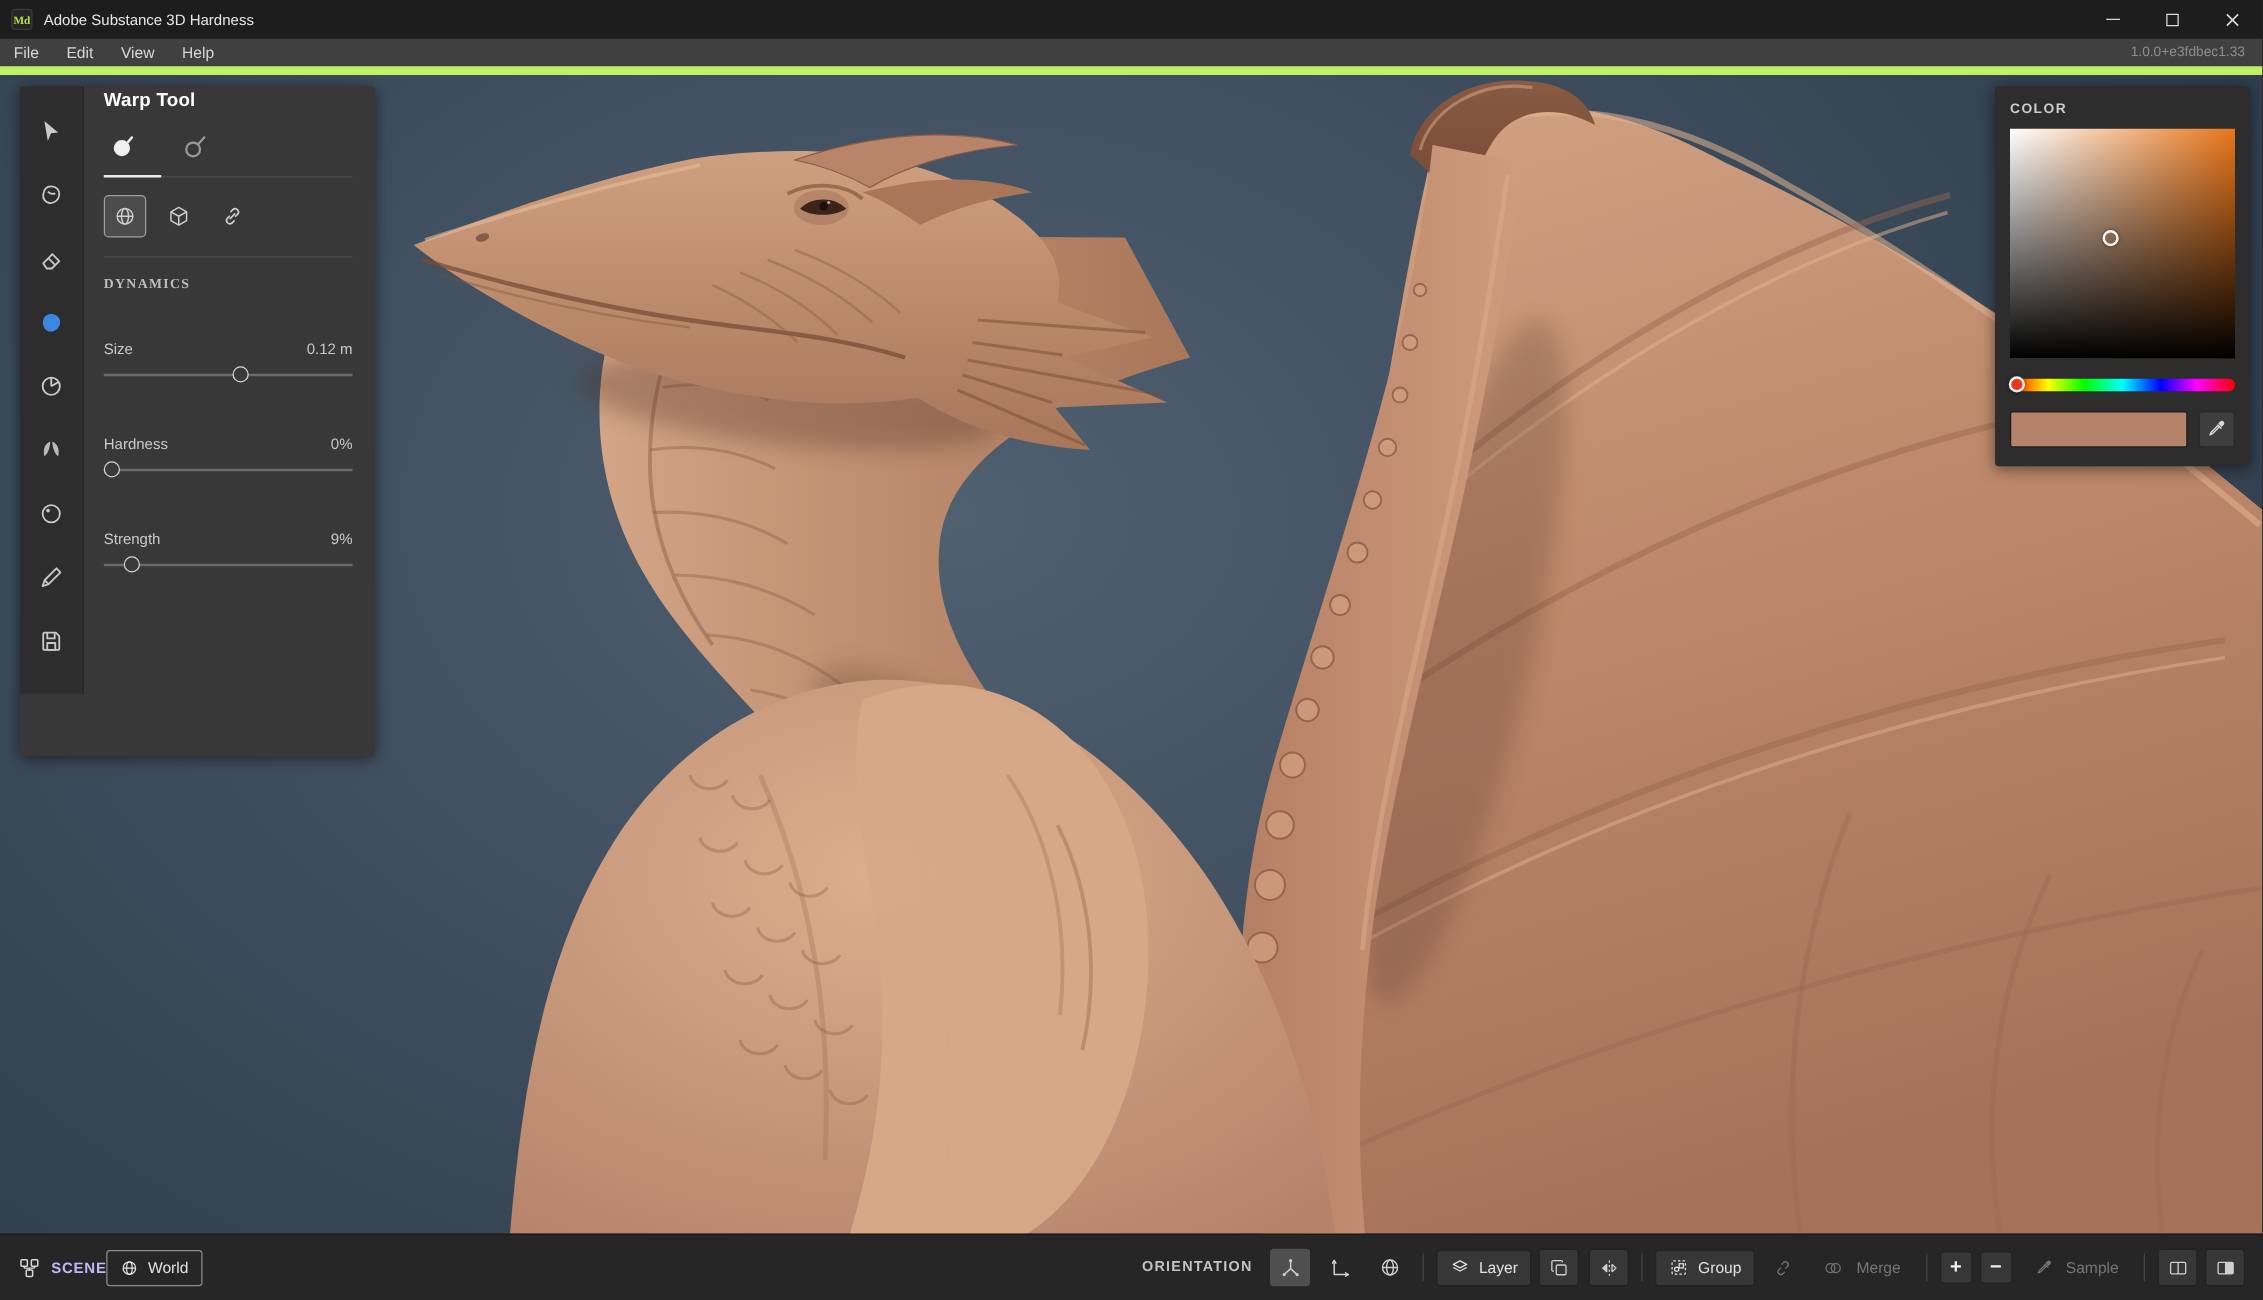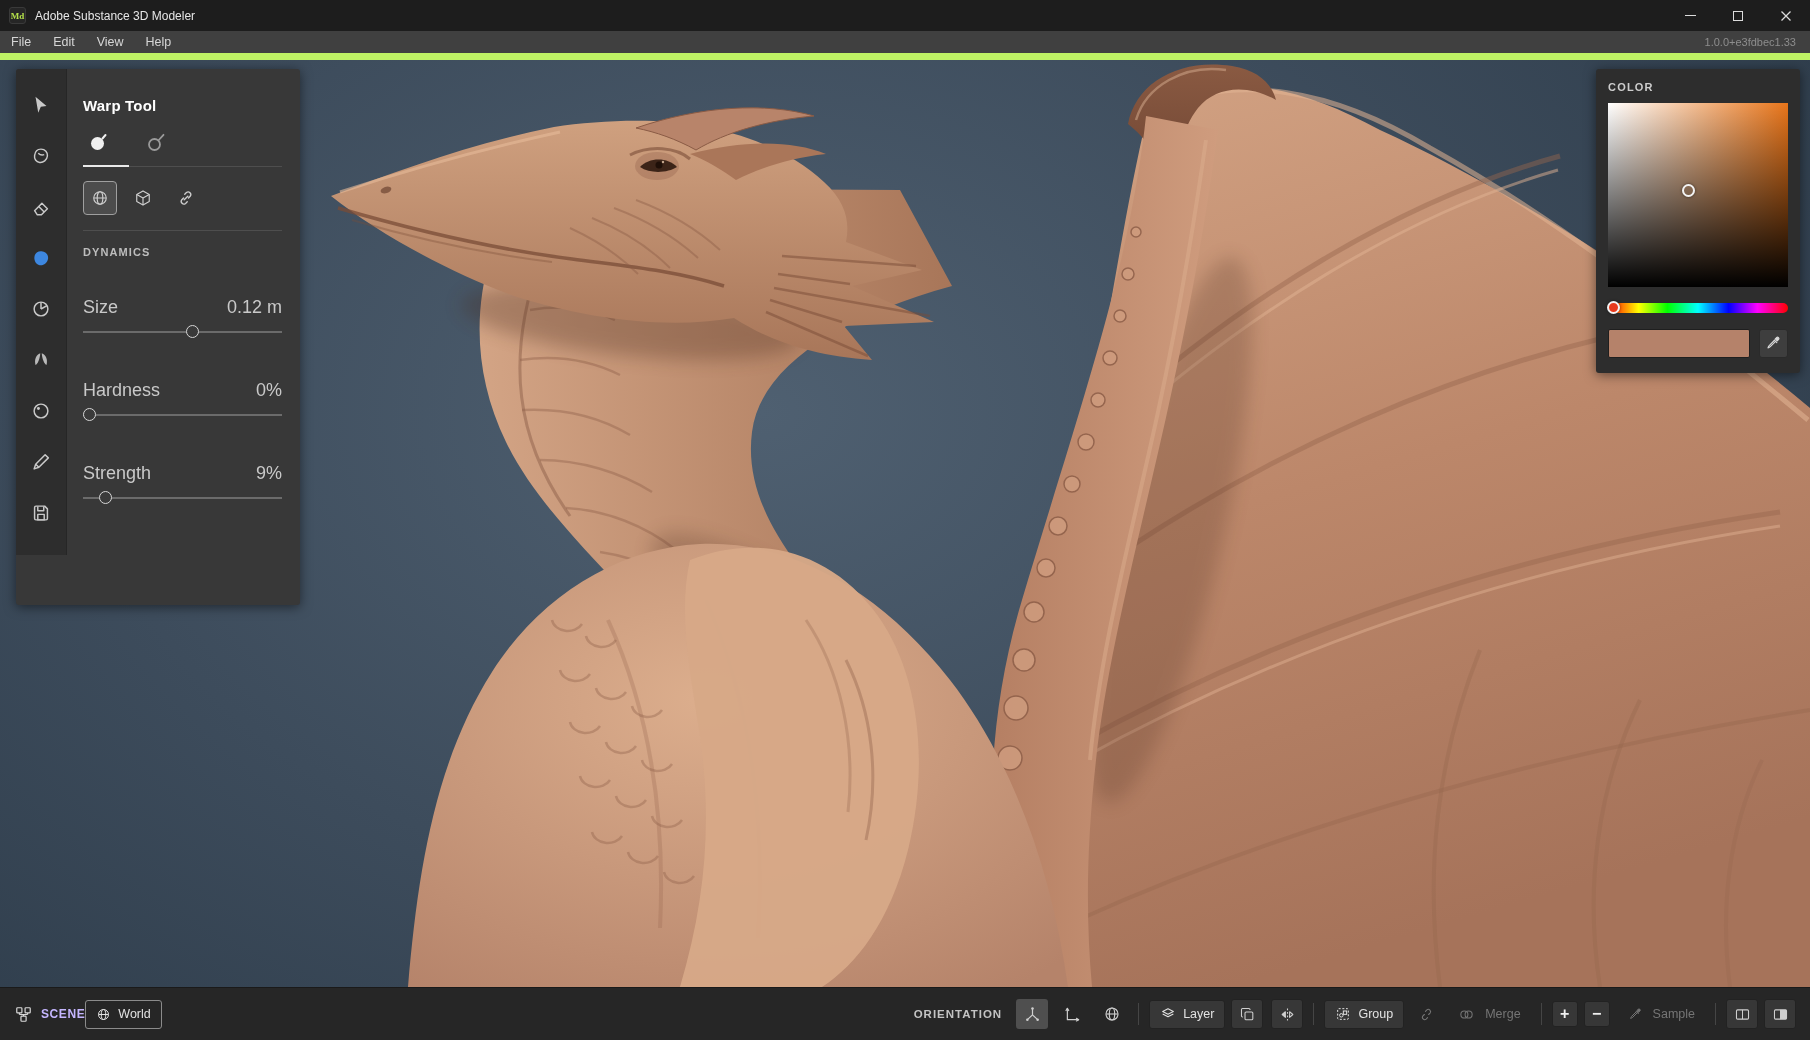--- a/index.html
+++ b/index.html
@@ -31,34 +31,34 @@
   .dragon{ position:absolute; inset:0; width:100%; height:100%; display:block; }
 
   
   .left-panel{ position:absolute; top:69px; left:16px; width:284px; height:536px;
     display:grid; grid-template-columns:51px 1fr; grid-template-rows:1fr 50px;
     background:#383838; border-radius:3px; box-shadow:0 2px 12px rgba(0,0,0,.5); overflow:hidden; z-index:20; }
   .tool-strip{ grid-row:1; grid-column:1; background:#2d2d2d; display:flex; flex-direction:column;
     align-items:center; padding-top:16px; gap:11px; border-right:1px solid #262626; }
   .tool-btn{ width:38px; height:40px; display:flex; align-items:center; justify-content:center; color:#c9c9c9; }
   .tool-btn.active{ color:#3d87e0; }
-  .panel-body{ grid-row:1; grid-column:2; padding:28px 18px 0 16px; }
+  .panel-body{ grid-row:1; grid-column:2; padding:3px 18px 0 16px; }
   .panel-title{ font-size:15px; font-weight:700; color:#fff; letter-spacing:.2px; }
   .brush-row{ margin-top:15px; display:flex; gap:28px; padding-bottom:11px;
     border-bottom:1px solid #4e4e4e; position:relative; }
   .brush-btn{ width:30px; height:26px; display:flex; align-items:center; justify-content:center; }
   .brush-btn.on{ color:#f0f0f0; } .brush-btn.off{ color:#9a9a9a; }
   .brush-active-bar{ position:absolute; left:0; bottom:-1px; width:46px; height:2px; background:#e9e9e9; }
   .mode-row{ margin-top:14px; display:flex; gap:9px; padding-bottom:15px; border-bottom:1px solid #4e4e4e; }
   .mode-btn{ width:34px; height:34px; border-radius:4px; display:flex; align-items:center;
     justify-content:center; color:#cfcfcf; }
   .mode-btn.selected{ background:#4c4c4c; border:1px solid #9f9f9f; }
-  .dyn-label{ margin-top:15px; font-size:11px; letter-spacing:1.1px; color:#bdbdbd; font-weight:700; }
+  .dyn-label{ margin-top:15px; font-size:11px; letter-spacing:1.1px; color:#bdbdbd; font-weight:700;font-family:Liberation Serif, serif; }
   .slider-group{ margin-top:13px; }
-  .slider-head{ display:flex; justify-content:space-between; font-size:18px; color:#c9c9c9;margin-top:39px; }
+  .slider-head{ display:flex; justify-content:space-between; font-size:12px; color:#c9c9c9;margin-top:39px; }
   .slider{ position:relative; height:17px; margin-top:6px; }
   .slider-track{ position:absolute; top:7px; left:0; right:0; height:2px; background:#6b6b6b; }
   .slider-knob{ position:absolute; top:1px; width:13px; height:13px; margin-left:-6px; border-radius:50%;
     background:#3a3a3a; border:1.5px solid #d6d6d6; }
   .placement-bar{ grid-row:2; grid-column:1/3; background:#333; border-top:1px solid #2a2a2a;
     display:flex; align-items:center; padding:0 10px 0 14px; }
   .placement-label{ font-size:11px; letter-spacing:1.1px; color:#d2d2d2; font-weight:700; }
   .placement-icons{ margin-left:auto; display:flex; align-items:center; gap:16px; }
   .flat-icon{ color:#c6c6c6; display:flex; align-items:center; justify-content:center; width:30px; height:30px; }
   .placement-btn{ width:34px; height:34px; border-radius:4px; display:flex; align-items:center;
@@ -102,21 +102,21 @@
     color:#efefef; font-size:16px; font-weight:700; background:#373737; border:1px solid #222; flex:none; }
   .ml6{margin-left:6px;} .ml8{margin-left:8px;} .ml14{margin-left:14px;} .ml22{}
   .spacer{ flex:1; }
   .ic{ display:block; }
 </style>
 </head>
 <body>
 
 <div class="titlebar">
   <div class="app-icon">Md</div>
-  <div class="title-text">Adobe Substance 3D Modeler</div>
+  <div class="title-text">Adobe Substance 3D Hardness</div>
   <div class="win-controls">
     <div class="win-btn">
         <div class="min-glyph"></div>
       </div>
     <div class="win-btn">
         <div class="max-glyph"></div>
       </div>
     <div class="win-btn">
       <svg class="ic" width="12" height="12" viewBox="0 0 12 12">
           <path d="M1.5 1.5 L10.5 10.5 M10.5 1.5 L1.5 10.5" stroke="#dcdcdc" stroke-width="1.3"></path>

